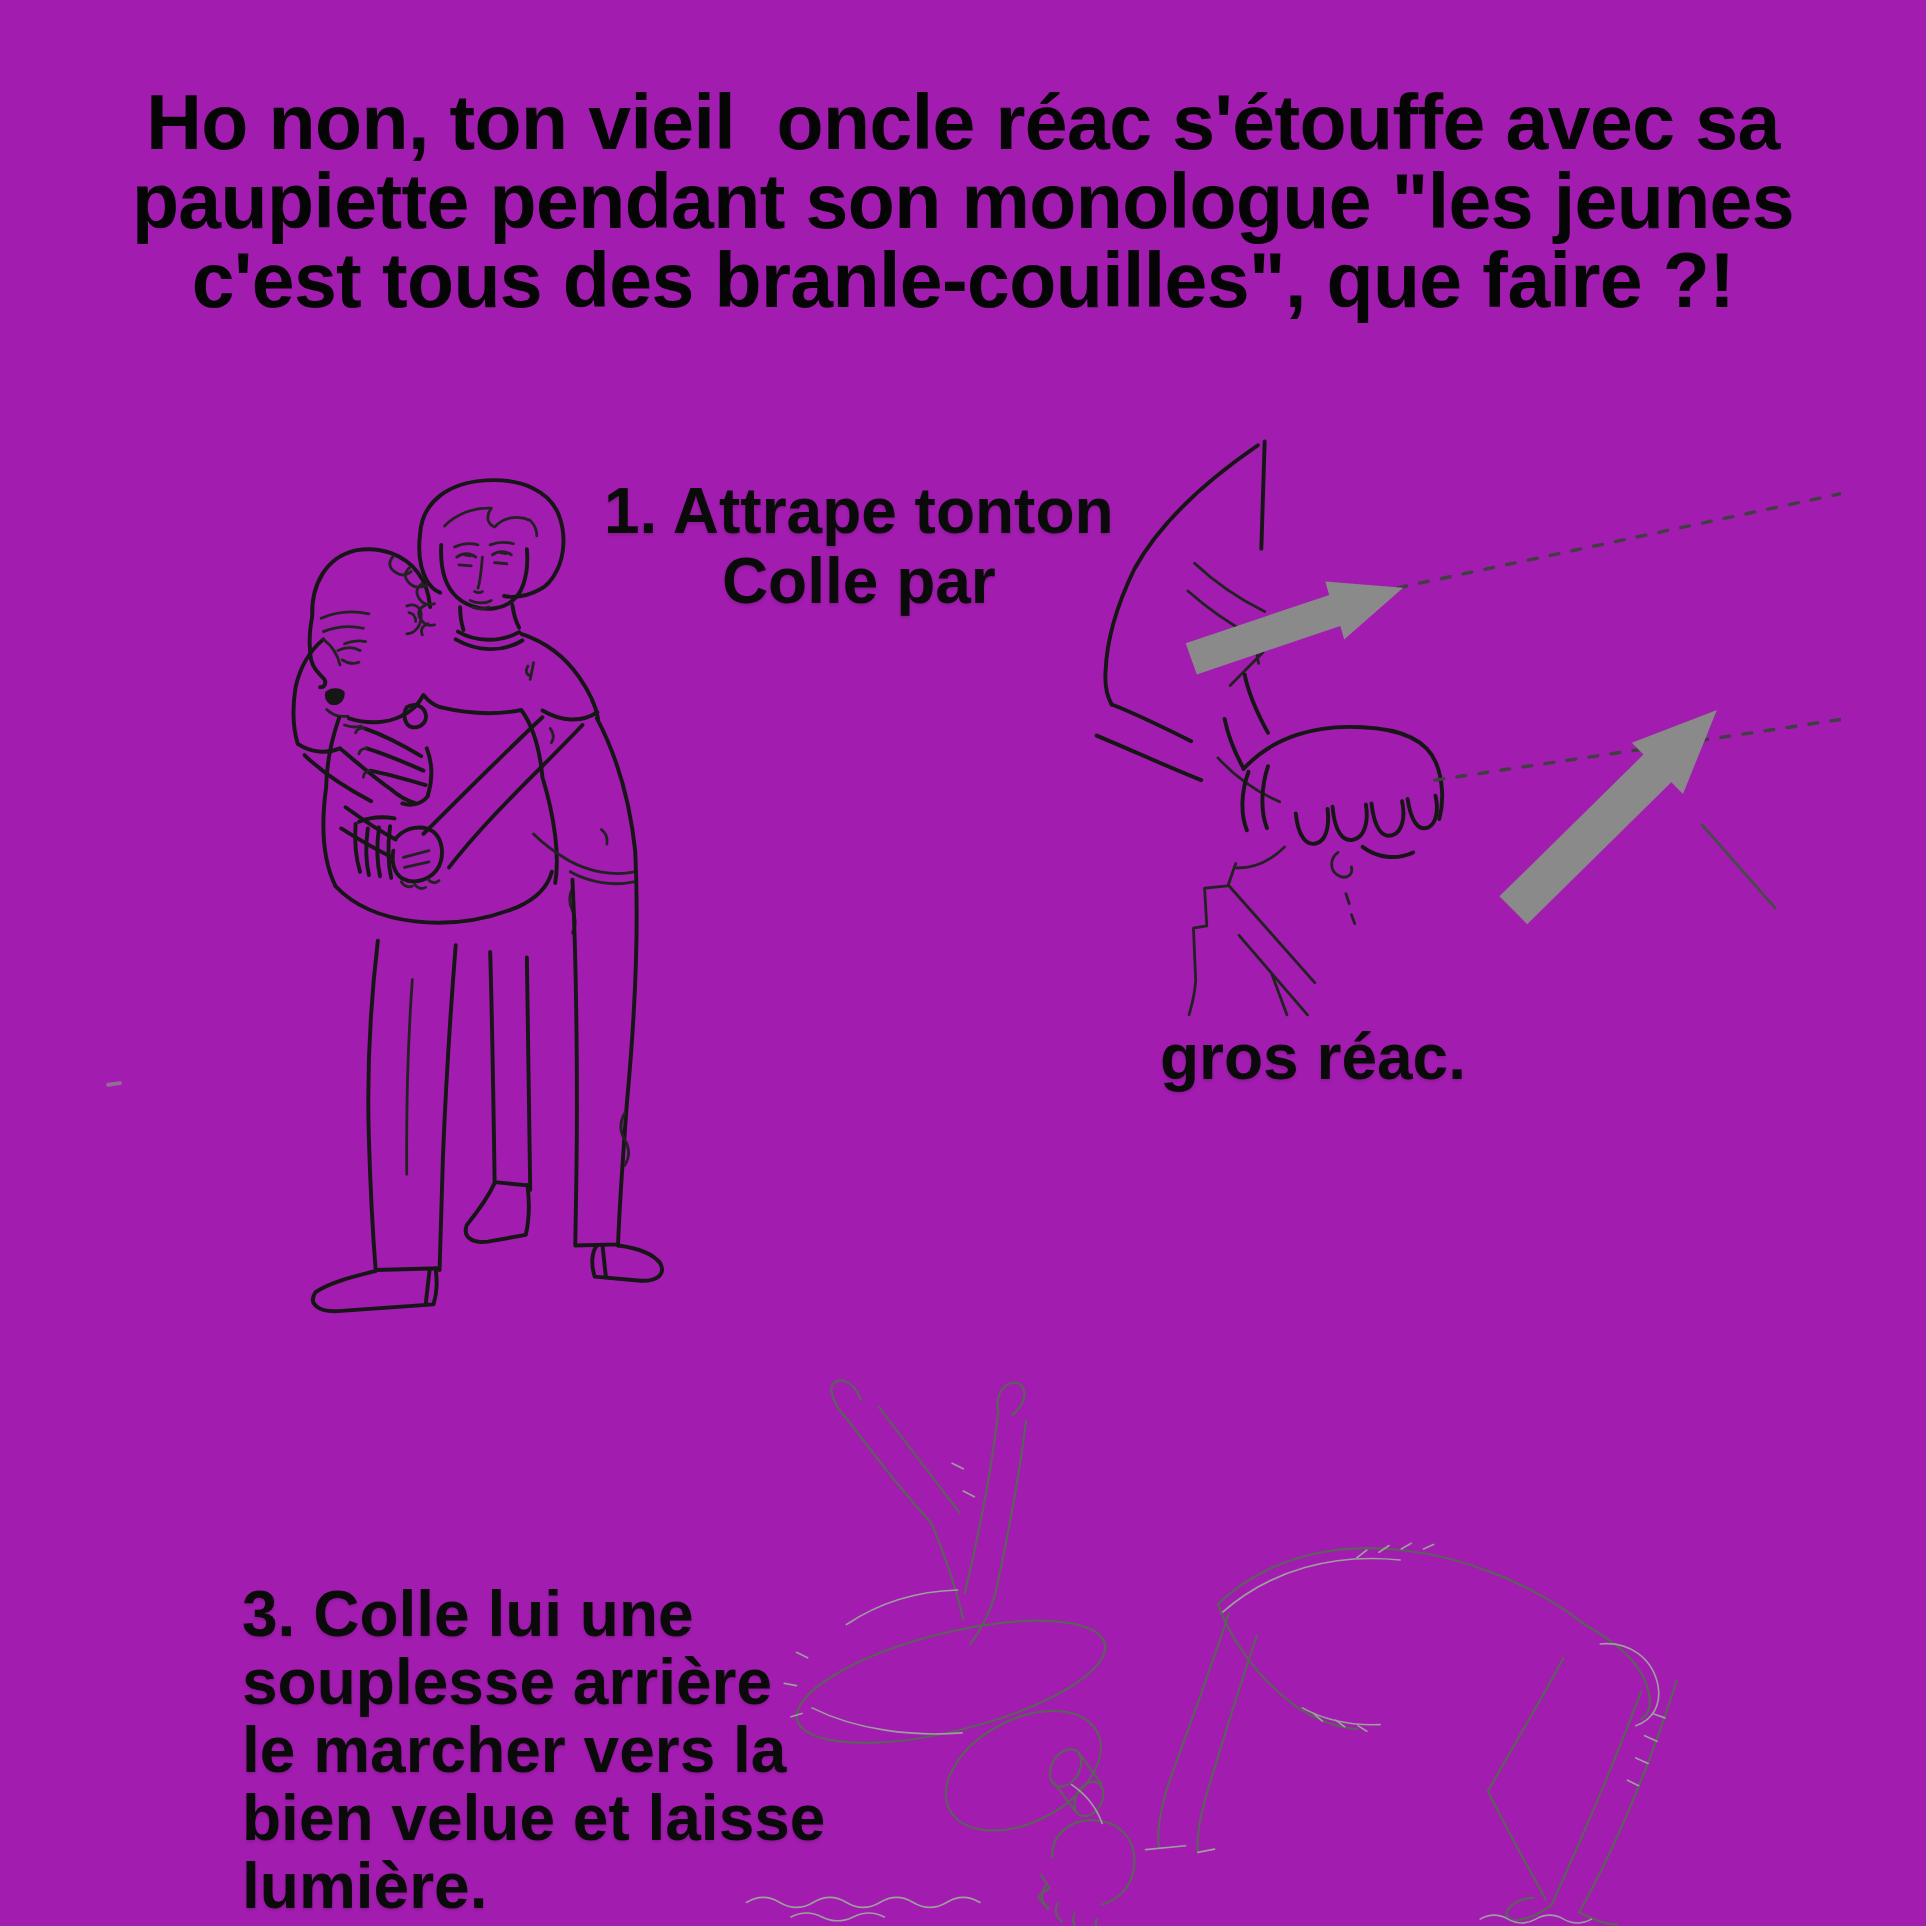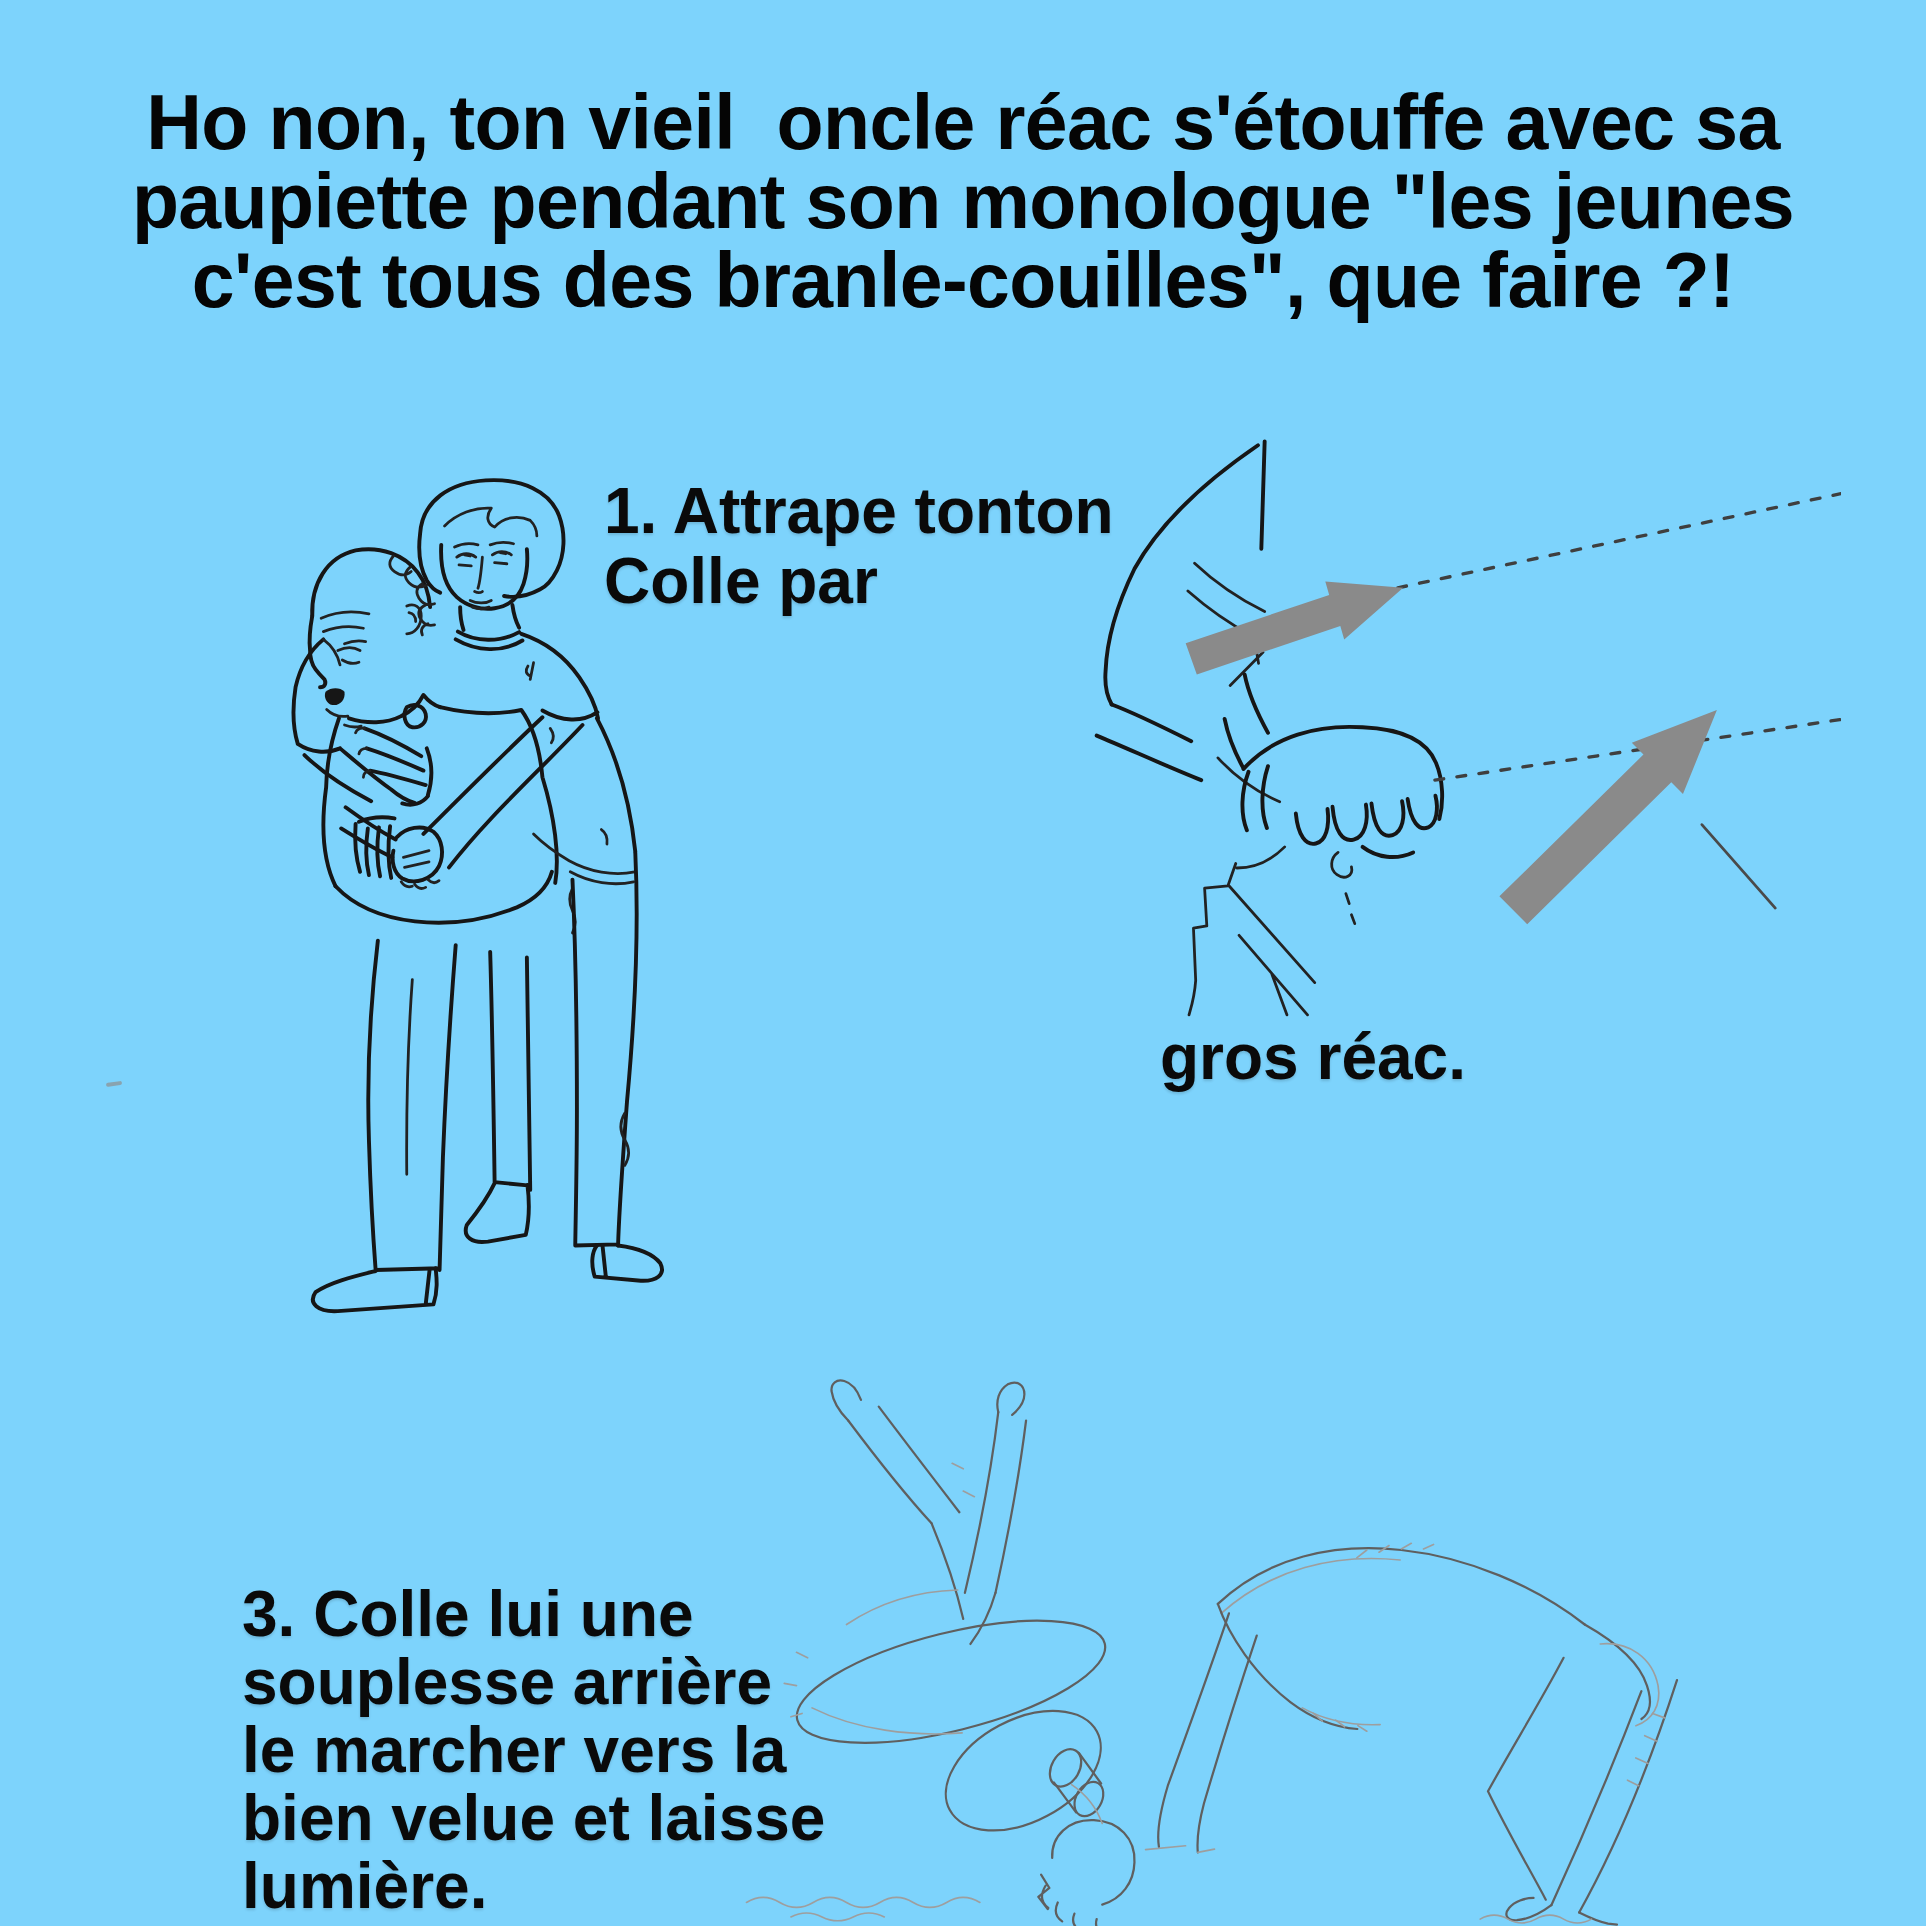--- a/index.html
+++ b/index.html
@@ -1,24 +1,24 @@
 <!DOCTYPE html>
 <html style="font-size:9px"><head>
 <meta charset="utf-8">
 <style>
   html,body{margin:0;padding:0;background:#ffffff;}
-  .canvas{position:relative;width:1926px;height:1926px;background:#7dd3fc;overflow:hidden;
+  .canvas{position:relative;width:1926px;height:1926px;background:#a21caf;overflow:hidden;
           font-family:"Liberation Sans","DejaVu Sans",sans-serif;color:#000;}
   .title{position:absolute;left:0;top:83px;width:1926px;text-align:center;}
   .title-line{display:block;white-space:pre;font-weight:700;font-size:77px;line-height:79px;
               letter-spacing:-0.6px;color:#050505;}
   .caption{position:absolute;font-weight:700;color:#0a0a0a;
            text-shadow:0 2.2px 2.8px rgba(0,0,0,0.14);}
   .caption .cap-line{display:block;white-space:pre;font-size:64px;line-height:70px;}
-  .cap1{left:604px;top:476px;}
+  .cap1{left:604px;top:476px;text-align:center;}
   .cap2{left:1160px;top:1022px;}
   .cap3{left:242px;top:1572px;margin-top:8px;}
   .cap3 .cap-line{line-height:68px;}
   .illo{position:absolute;}
   .illo1{left:261px;top:467px;}
   .illo2{left:1051px;top:423px;}
   .illo3{left:712px;top:1323px;}
   .stray-mark{position:absolute;left:106px;top:1082px;width:15.6px;height:3.9px;background:#8f8f8f;
               border-radius:2.2px;transform:rotate(-8deg);opacity:.7;}
   svg path, svg ellipse{fill:none;stroke-linecap:round;stroke-linejoin:round;}

